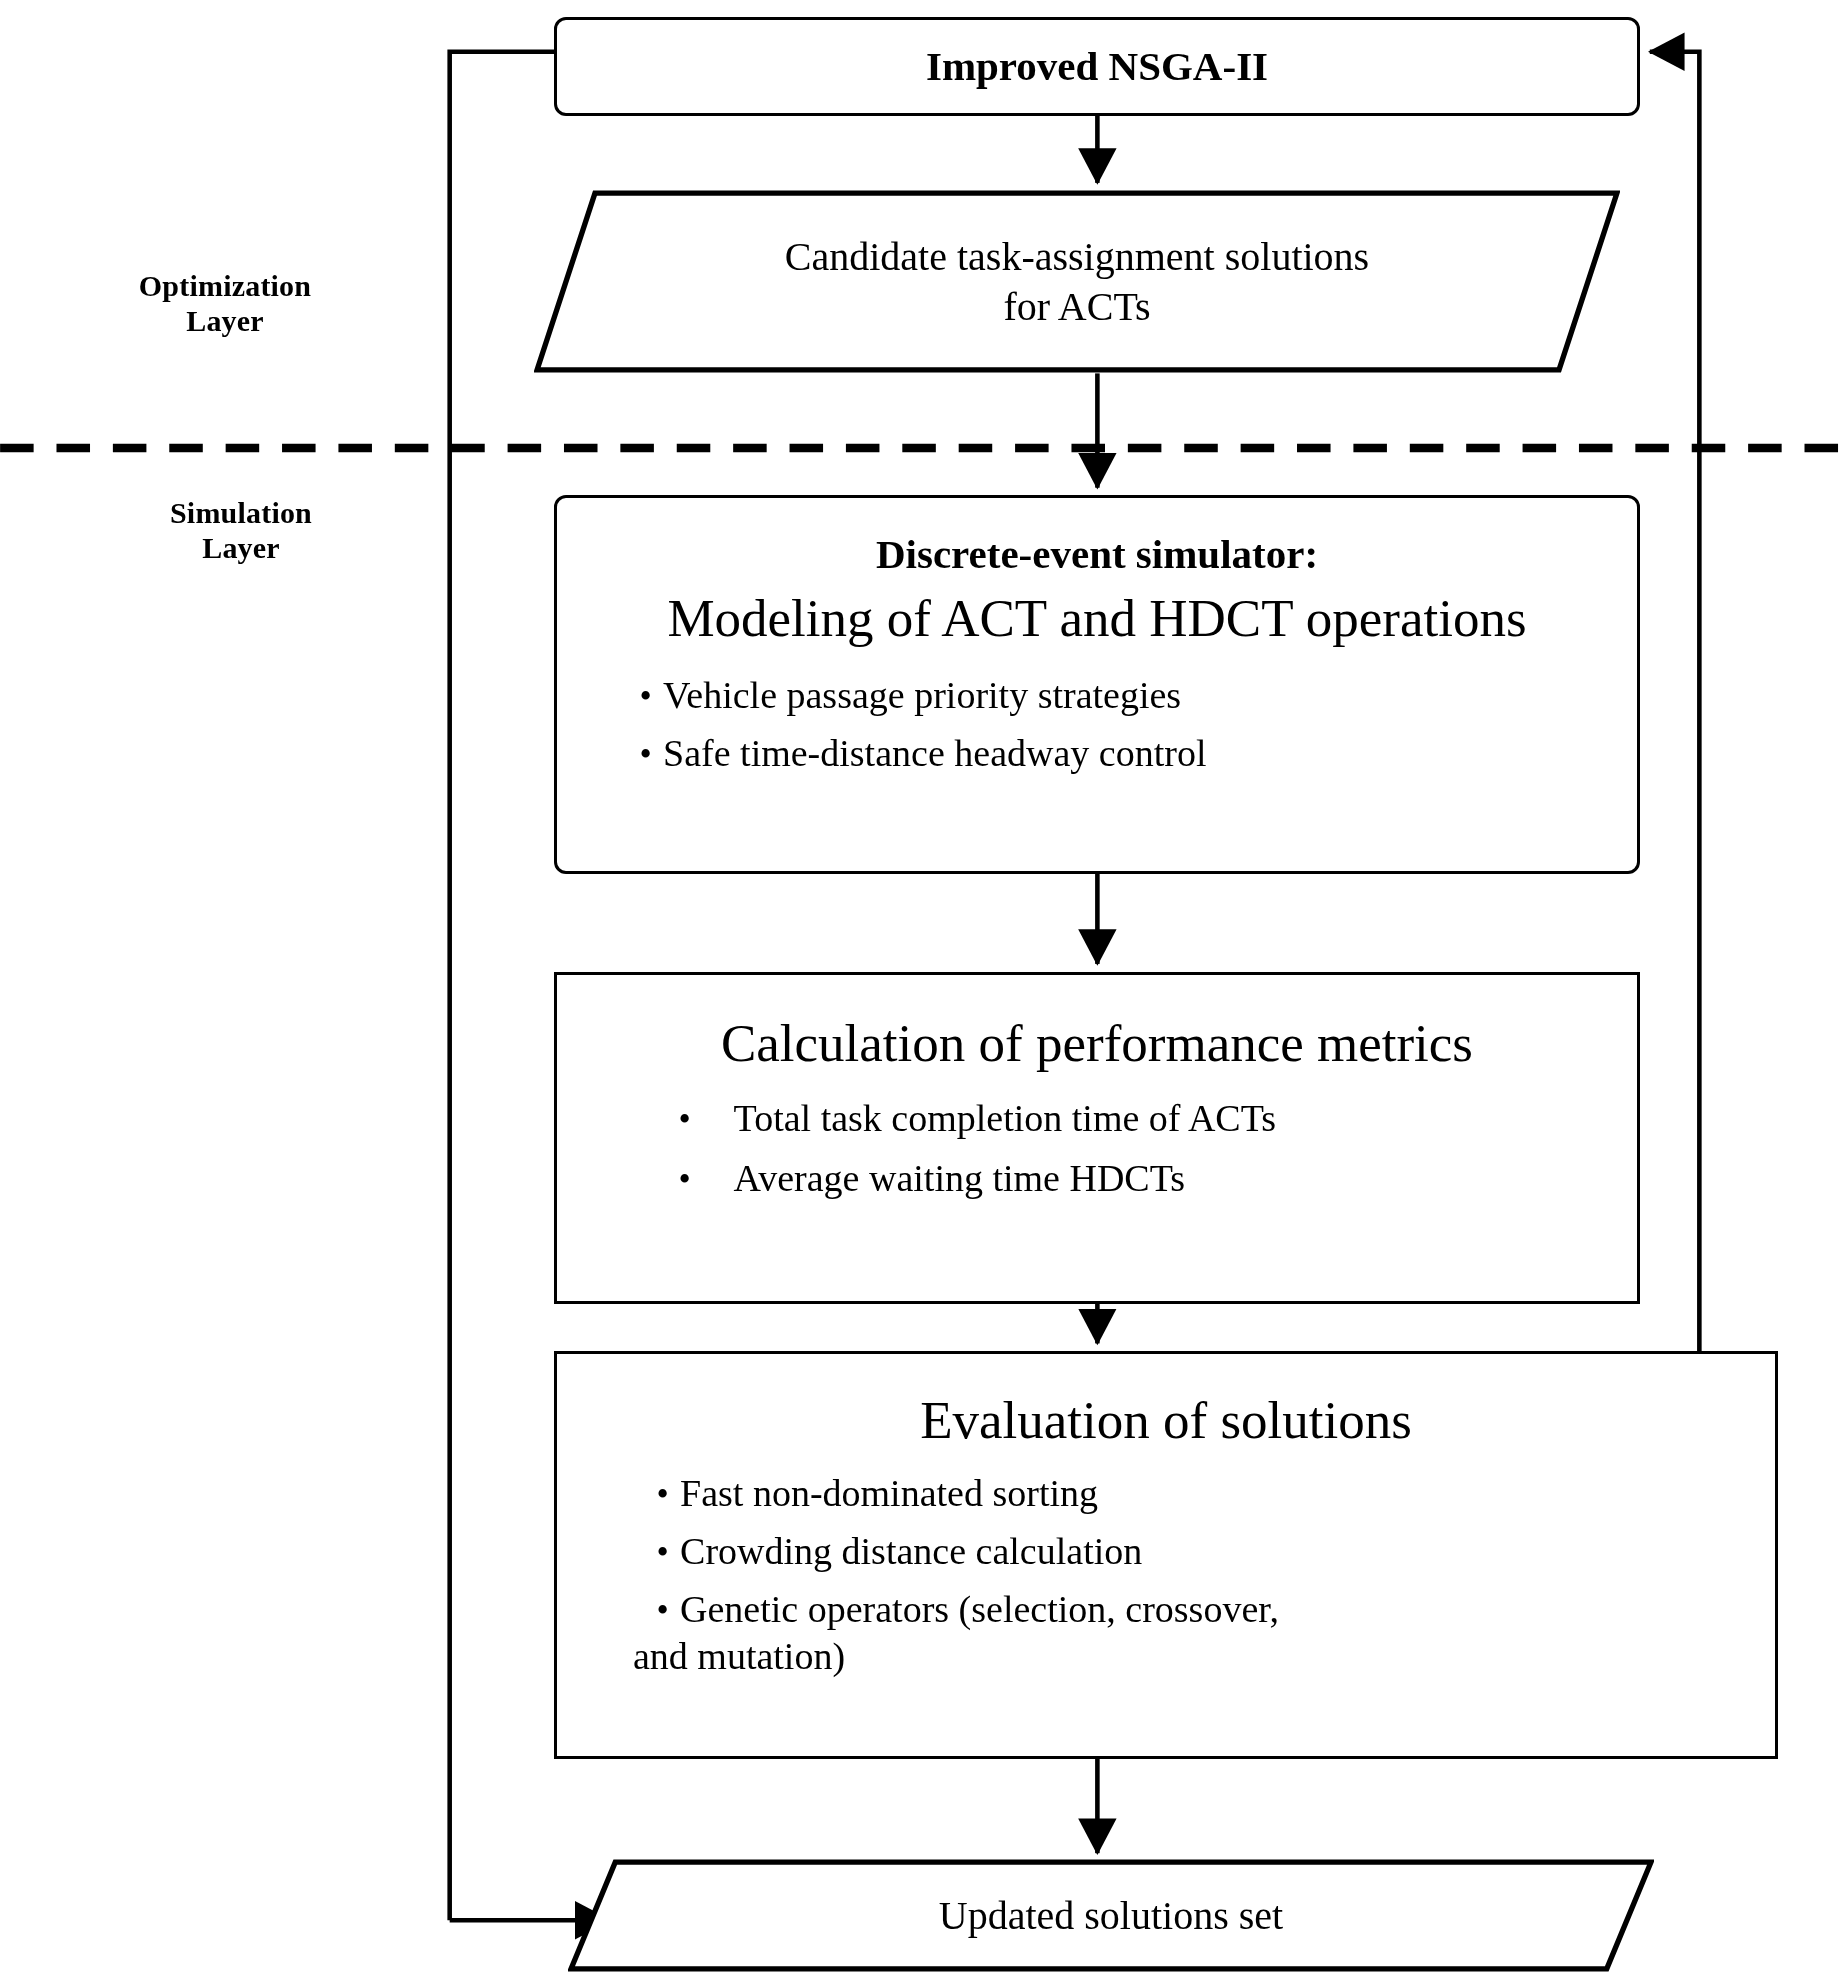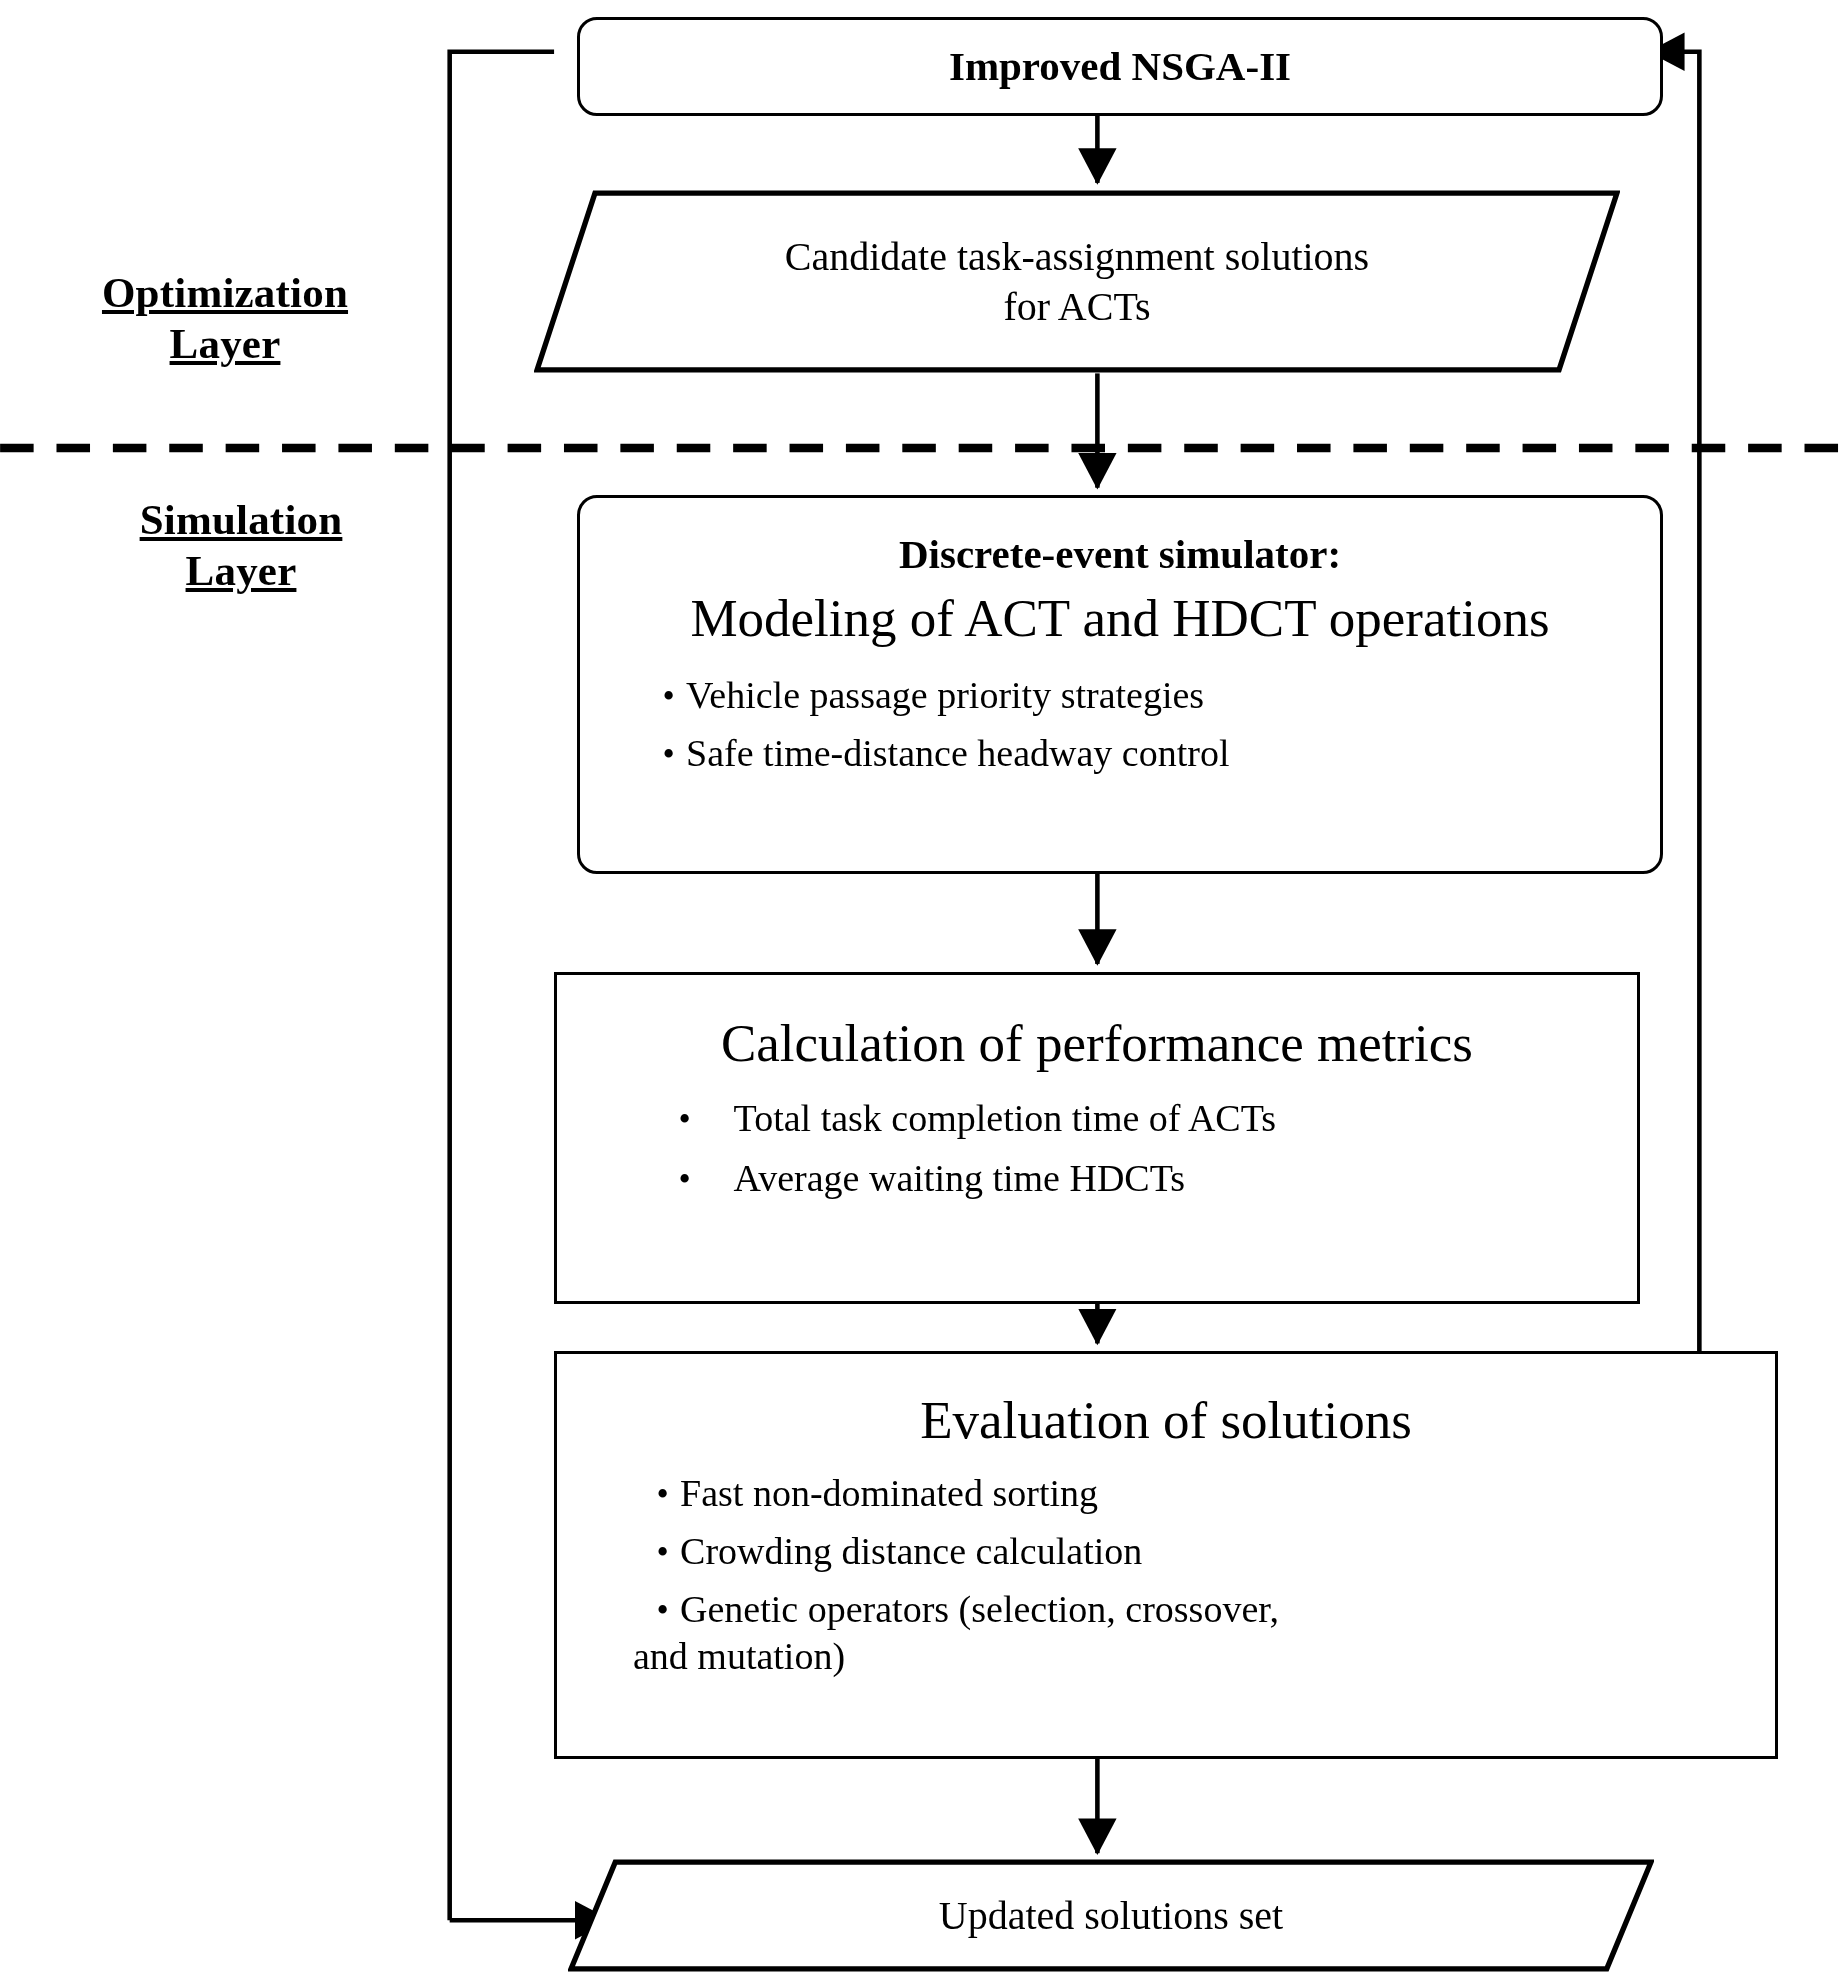--- a/index.html
+++ b/index.html
@@ -21,43 +21,42 @@
     left: 0; top: 0;
     width: 1845px;
     height: 1985px;
     pointer-events: none;
   }
 
   
   .layer-label {
     position: absolute;
     font-weight: bold;
-    font-size: 43px;
+    font-size: 30px;
     line-height: 1.18;
     text-align: center;
     letter-spacing: 0.2px;
     white-space: pre-line;
-    text-decoration: underline;
   }
   #layer-opt  { left: 46px;  top: 268px; width: 358px; }
   #layer-sim  { left: 62px;  top: 495px; width: 358px; }
 
   
   .node {
     position: absolute;
     box-sizing: border-box;
     border: 3.8px solid #000000;
     background: #ffffff;
     display: flex;
     flex-direction: column;
     justify-content: center;
     font-size: 38px;
     line-height: 1.22;
   }
-  .node.rounded { border-radius: 20px; margin-left: 23px; }
+  .node.rounded { border-radius: 12px; }
 
   .node-title {
     text-align: center;
     font-size: 53px;
     line-height: 1.2;
   }
   .node-title.bold { font-weight: bold; font-size: 41px; }
 
   .bullets {
     margin: 0;

